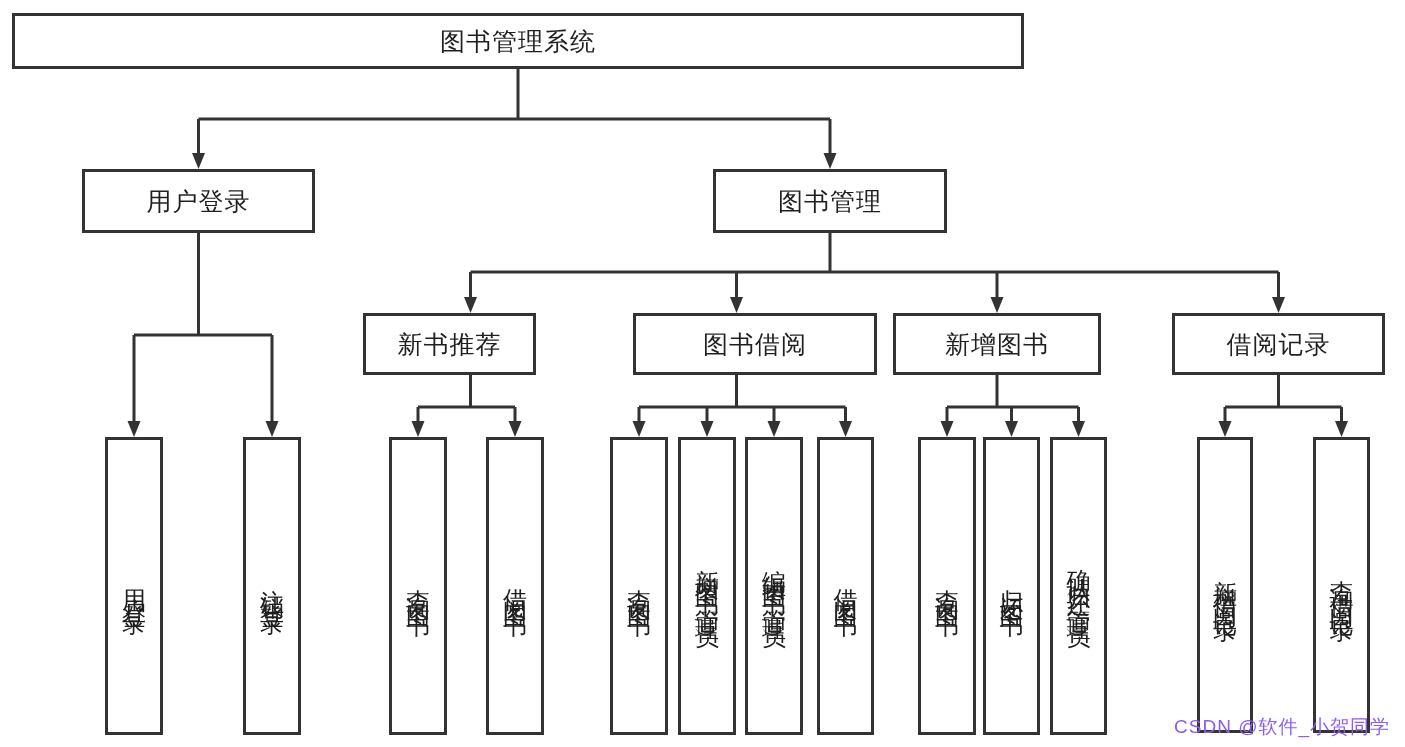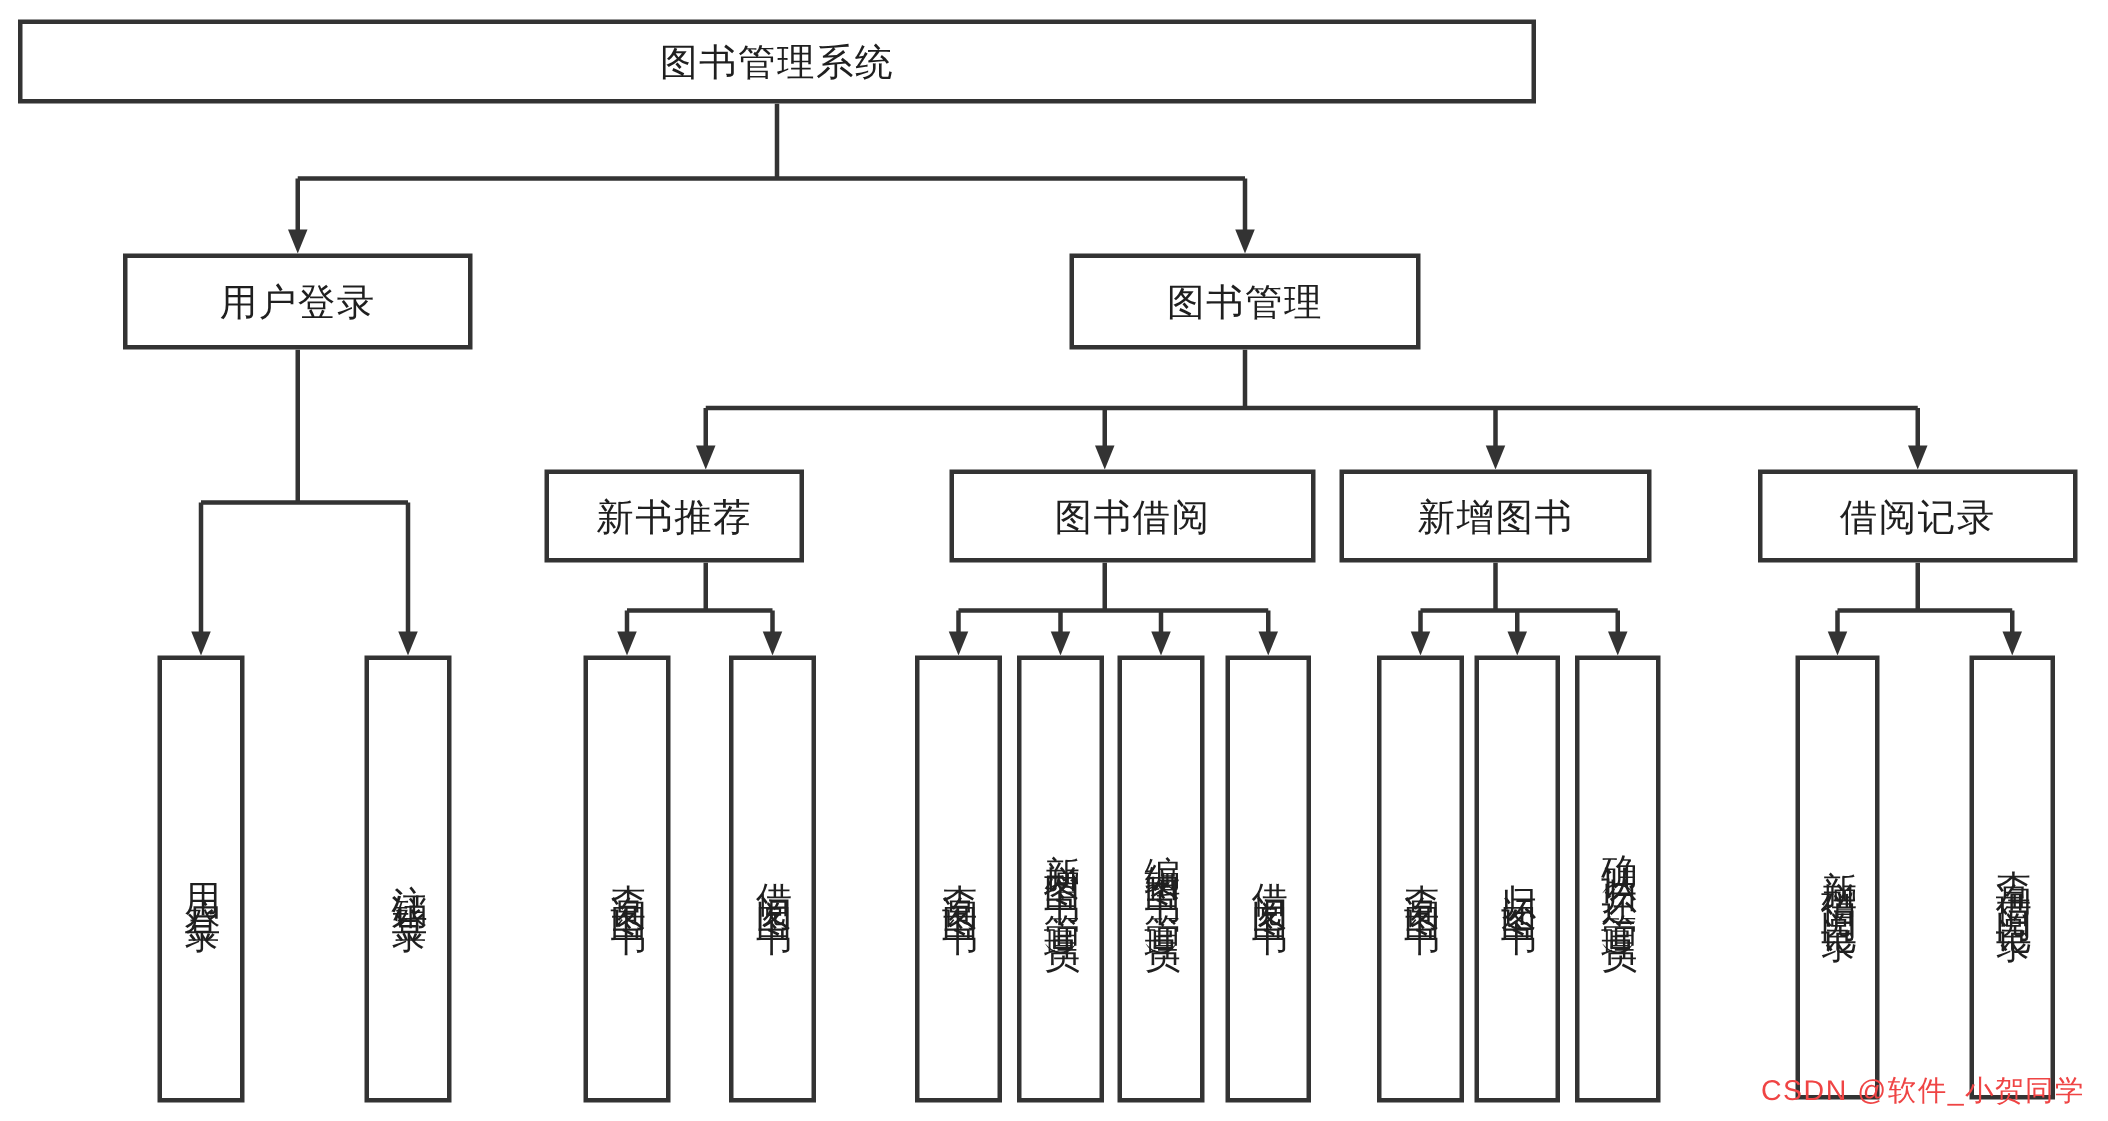--- a/index.html
+++ b/index.html
@@ -37,21 +37,21 @@
     text-orientation: mixed;
     font-size: 24px;
     letter-spacing: 8px;
   }
   .box .lbl { display: block; }
   .watermark {
     position: absolute;
     right: 15px;
     bottom: 7px;
     font-size: 19px;
-    color: #ef4444;
+    color: #8b5cf6;
     letter-spacing: 1px;
     white-space: nowrap;
     text-align: center;
   }
 </style>
 </head>
 <body>
 
 <div class="canvas">
   <svg id="connectors" viewBox="0 0 1405 747" xmlns="http://www.w3.org/2000/svg">

